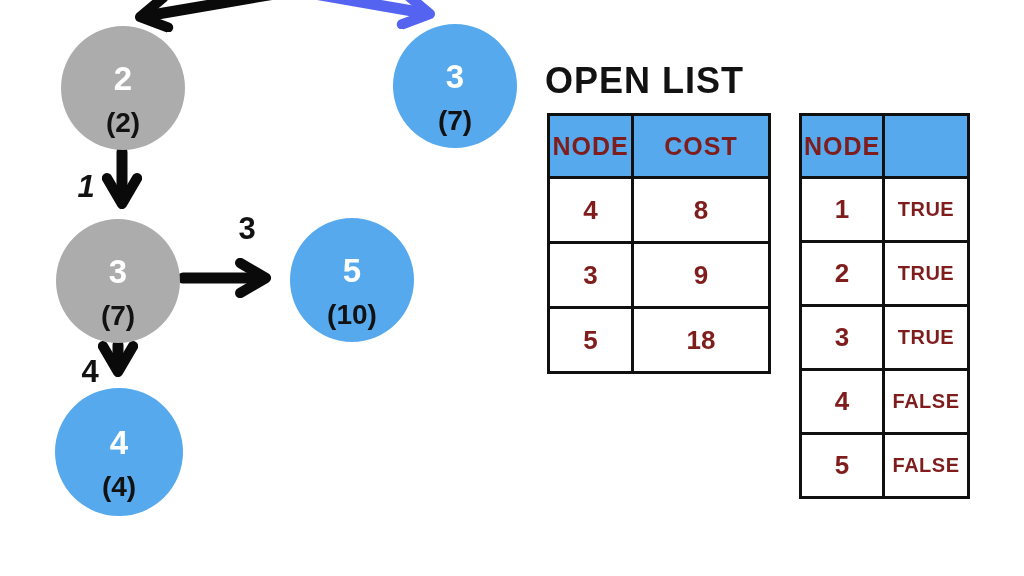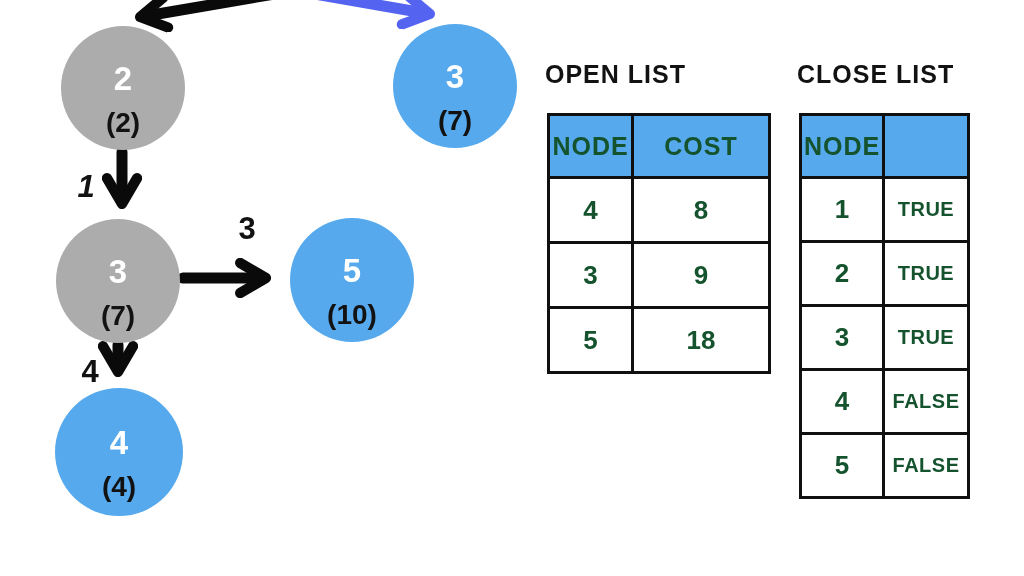--- a/index.html
+++ b/index.html
@@ -27,42 +27,42 @@
     font-weight: 900;
     text-anchor: middle;
   }
   .node-label  { font-size: 33px; fill: #ffffff; }
   .node-cost   { font-size: 28px; fill: #121212; }
   .edge-weight { font-size: 31px; fill: #121212; }
   .edge-weight.slant { font-style: italic; }
   
   .list-title {
     position: absolute;
-    font-size: 25px;
+    font-size: 36px;
     font-weight: 900;
     letter-spacing: 1px;
     color: #121212;
     white-space: nowrap;
   }
   #open-title  { left: 545px; top: 60px; }
   #close-title { left: 797px; top: 60px; }
   
   table.list-table {
     position: absolute;
     border-collapse: collapse;
     table-layout: fixed;
   }
   #open-table  { left: 547px; top: 113px; }
   #close-table { left: 799px; top: 113px; }
   table.list-table td, table.list-table th {
     border: 3px solid #101010;
     text-align: center;
     vertical-align: middle;
     font-weight: 900;
-    color: #14532d;
+    color: #7f1d1d;
     padding: 0;
     overflow: hidden;
   }
   table.list-table th { font-size: 25px; letter-spacing: 1px; }
   table.list-table td { font-size: 26px; }
   #open-table  th { height: 60px; }
   #open-table  td { height: 62px; }
   #open-table  .col-node { width: 81px; }
   #open-table  .col-cost { width: 134px; }
   #close-table th { height: 60px; }
@@ -142,21 +142,20 @@
       <td>3</td>
       <td>9</td>
     </tr>
     <tr style="color: rgb(30, 42, 69);">
       <td>5</td>
       <td>18</td>
     </tr>
   </tbody>
     </table>
 
-  <div class="list-title" id="close-title">CLOSE LIST</div>
 
   <table class="list-table" id="close-table">
     <tbody>
         <tr>
       <th class="col-node" style="background: rgb(85, 169, 236);">NODE</th>
       <th class="col-flag" style="background: rgb(85, 169, 236);"></th>
     </tr>
     <tr>
       <td class="col-node">1</td>
       <td class="col-flag">TRUE</td>

